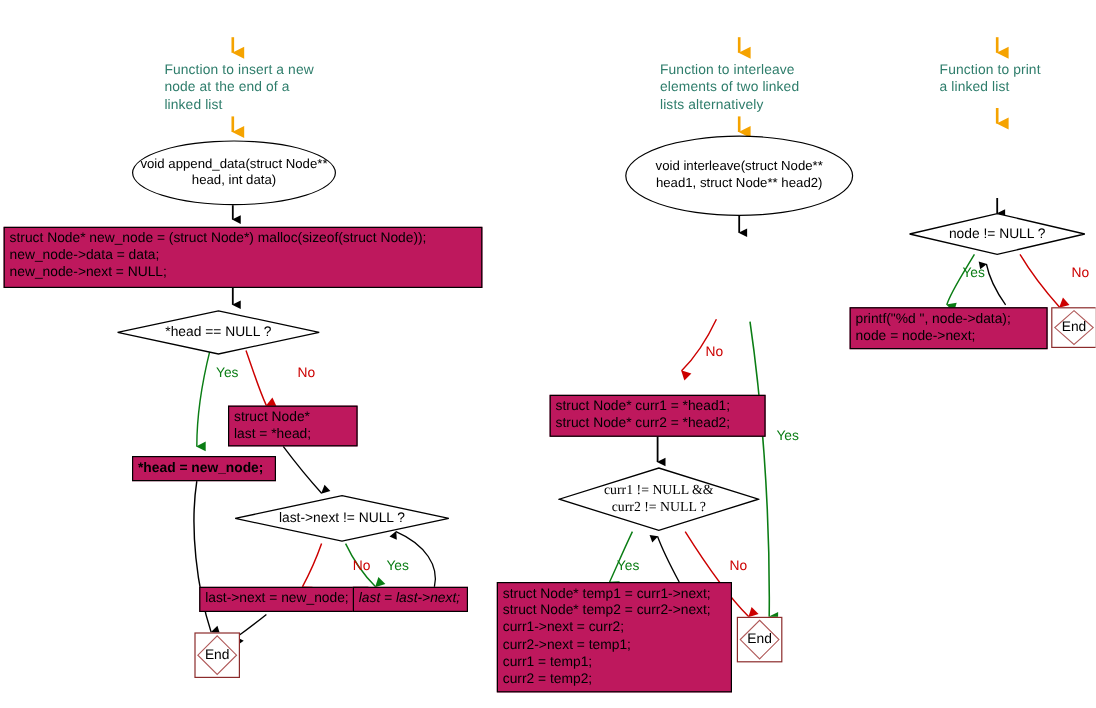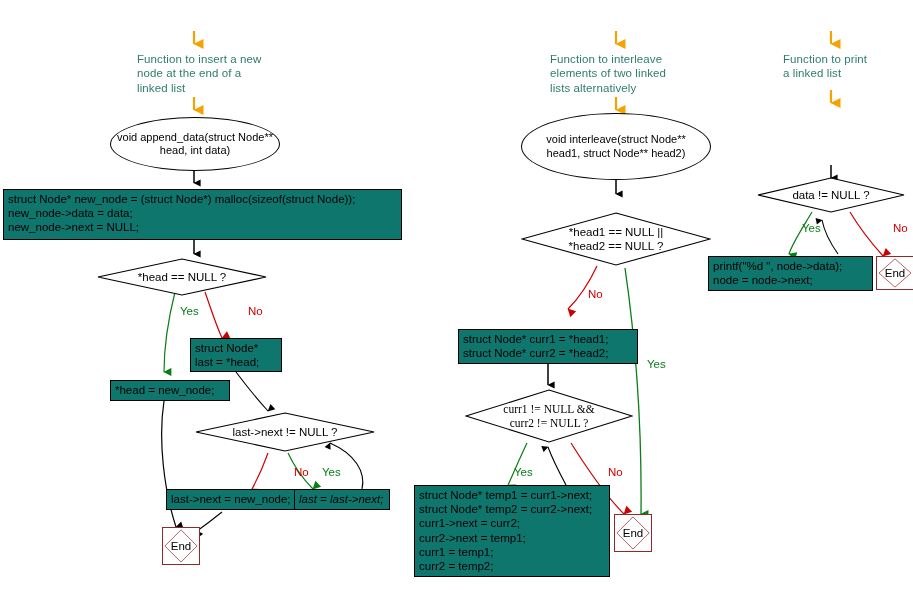--- a/index.html
+++ b/index.html
@@ -22,21 +22,21 @@
   }
 
   .term{
     border:1px solid #000;border-radius:50%;
     display:flex;align-items:center;justify-content:center;
     text-align:center;font-size:11px;line-height:13.5px;color:#000;
     background:#fff;padding:0 6px;box-sizing:border-box;
   }
 
   .proc{
-    border:1px solid #000;background:#0f766e;color:#000;
+    border:1px solid #000;background:#be185d;color:#000;
     font-size:11.5px;line-height:14.2px;white-space:pre-line;
     padding:2px 4px 2px 4px;box-sizing:border-box;
   }
 
   .dec{position:absolute;}
   .dec .dshape{position:absolute;left:0;top:0;width:100%;height:100%;}
   .dec .dtxt{
     position:absolute;left:0;top:0;width:100%;height:100%;
     display:flex;align-items:center;justify-content:center;text-align:center;
     font-size:11.5px;line-height:14.2px;white-space:pre-line;color:#000;
@@ -142,24 +142,24 @@
   <div class="node dec" style="left:97px;top:258px;width:170px;height:38px;text-decoration:underline;">
     <svg class="dshape" viewBox="0 0 170 38" preserveAspectRatio="none">
       <polygon points="85,1 169,19 85,37 1,19" fill="#fff" stroke="#000" stroke-width="1.1"></polygon>
     </svg>
     <div class="dtxt">*head == NULL ?</div>
   </div>
 
   <div class="lbl yes" style="left:180px;top:305px;">Yes</div>
   <div class="lbl no" style="left:224px;top:305px;">No</div>
 
-  <div class="node proc" style="left:190px;top:338px;width:92px;height:34px;">struct Node*
+  <div class="node proc" style="left:190px;top:338px;width:108px;height:34px;">struct Node*
 last = *head;</div>
 
-  <div class="node proc" style="left:110px;top:380px;width:120px;height:21px;">*head = new_node;</div>
+  <div class="node proc" style="left:110px;top:380px;width:120px;height:21px;font-weight:bold;">*head = new_node;</div>
 
   <div class="node dec" style="left:195px;top:412px;width:180px;height:40px;">
     <svg class="dshape" viewBox="0 0 180 40" preserveAspectRatio="none">
       <polygon points="90,1 179,20 90,39 1,20" fill="#fff" stroke="#000" stroke-width="1.1"></polygon>
     </svg>
     <div class="dtxt">last-&gt;next != NULL ?</div>
   </div>
 
   <div class="lbl no" style="left:270px;top:466px;">No</div>
   <div class="lbl yes" style="left:322px;top:466px;">Yes</div>
@@ -176,27 +176,20 @@
   </div>
 
   <div class="node cmt" style="left:550px;top:52px;width:160px;">Function to interleave
 elements of two linked
 lists alternatively</div>
 
   <div class="node term" style="left:521px;top:113px;width:190px;height:67px;">void interleave(struct
 Node** head1, struct Node**
 head2)</div>
 
-  <div class="node dec" style="left:521px;top:212px;width:190px;height:54px;">
-    <svg class="dshape" viewBox="0 0 190 54" preserveAspectRatio="none">
-      <polygon points="95,1 189,27 95,53 1,27" fill="#fff" stroke="#000" stroke-width="1.1"></polygon>
-    </svg>
-    <div class="dtxt">*head1 == NULL ||
-*head2 == NULL ?</div>
-  </div>
 
   <div class="lbl no" style="left:564px;top:288px;">No</div>
   <div class="lbl yes" style="left:647px;top:358px;">Yes</div>
 
   <div class="node proc" style="left:458px;top:329px;width:180px;height:35px;">struct Node* curr1 = *head1;
 struct Node* curr2 = *head2;</div>
 
   <div class="node dec" style="left:465px;top:389px;width:168px;height:54px;font-family:Liberation Serif, serif;">
     <svg class="dshape" viewBox="0 0 168 54" preserveAspectRatio="none">
       <polygon points="84,1 167,27 84,53 1,27" fill="#fff" stroke="#000" stroke-width="1.1"></polygon>
@@ -223,21 +216,21 @@
   </div>
 
   <div class="node cmt" style="left:783px;top:52px;width:130px;">Function to print
 a linked list</div>
 
 
   <div class="node dec" style="left:757px;top:177px;width:148px;height:36px;">
     <svg class="dshape" viewBox="0 0 148 36" preserveAspectRatio="none">
       <polygon points="74,1 147,18 74,35 1,18" fill="#fff" stroke="#000" stroke-width="1.1"></polygon>
     </svg>
-    <div class="dtxt">data != NULL ?</div>
+    <div class="dtxt">node != NULL ?</div>
   </div>
 
   <div class="lbl yes" style="left:802px;top:222px;">Yes</div>
   <div class="lbl no" style="left:869px;top:222px;">No</div>
 
   <div class="node proc" style="left:708px;top:256px;width:165px;height:35px;">printf("%d ", node-&gt;data);
 node = node-&gt;next;</div>
 
   <div class="endbox" style="left:876px;top:256px;width:38px;height:34px;">
     <svg class="dia" viewBox="0 0 38 34">

